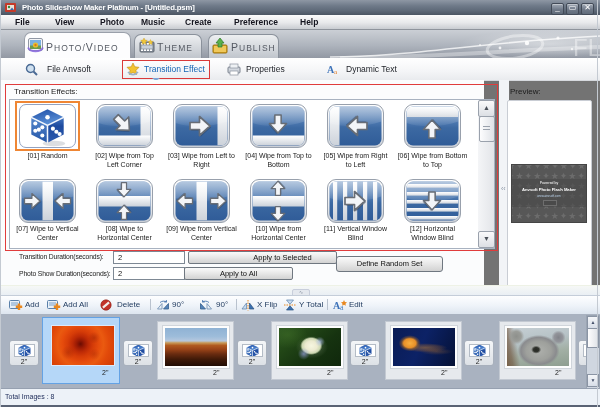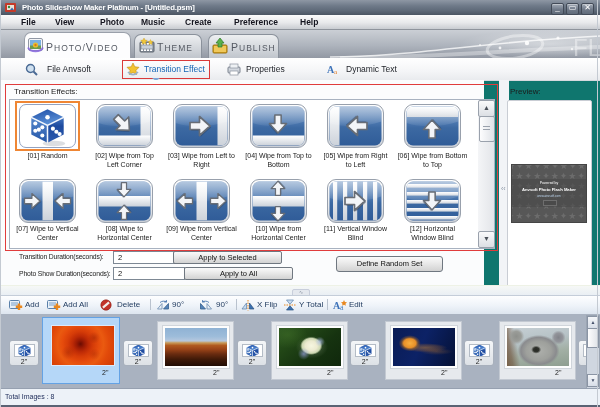--- a/index.html
+++ b/index.html
@@ -1,16 +1,16 @@
 <!DOCTYPE html>
 <html><head><meta charset="utf-8">
 <style>
 html,body{margin:0;padding:0;}
 body{font-family:"Liberation Sans",sans-serif;}
-#win{position:relative;width:600px;height:407px;overflow:hidden;background:#0f766e;}
+#win{position:relative;width:600px;height:407px;overflow:hidden;background:#737373;}
 #winl{left:0;top:0;width:1px;height:407px;background:#c4cad2;z-index:50;}
 #winr{left:597px;top:0;width:1px;height:407px;background:#c4cad2;z-index:50;}
 .abs{position:absolute;}
 
 #title{left:0;top:0;width:600px;height:15px;background:linear-gradient(#8e97a4,#6e7988 40%,#5f6a79 70%,#4b5563);border-bottom:1px solid #3c4450;}
 #title .txt{left:22px;top:2.5px;font-size:7.8px;font-weight:bold;color:#fff;letter-spacing:-0.2px;}
 .wbtn{top:3px;width:11px;height:10px;background:linear-gradient(#a3abb7,#707a89 55%,#5f6a79);border:1px solid #424a57;border-radius:2px;color:#fff;font-size:8px;line-height:8px;text-align:center;box-shadow:inset 0 1px 0 rgba(255,255,255,.35);}
 
 #menu{left:0;top:15px;width:600px;height:14px;background:linear-gradient(#fbfbfc,#e8e9eb 55%,#c9ccd1);border-bottom:1px solid #8f949c;}
 .mi{top:2px;font-size:8.5px;font-weight:bold;color:#14141e;}
@@ -126,21 +126,21 @@
         <circle cx="4" cy="5" r="1.2" fill="#3a8a3a"></circle>
         <path d="M5,8 L7,5.5 L9,8 Z" fill="#3a6ab0"></path>
       </svg>
   <div class="abs txt">Photo Slideshow Maker Platinum - [Untitled.psm]</div>
   <div class="abs wbtn" style="left:551px;">_</div>
   <div class="abs wbtn" style="left:566px;">▭</div>
   <div class="abs wbtn" style="left:581px;">✕</div>
 </div>
 
 <div id="menu" class="abs">
-  <div class="abs mi" style="left:21px">File</div>
+  <div class="abs mi" style="left:15px">File</div>
   <div class="abs mi" style="left:55px">View</div>
   <div class="abs mi" style="left:100px">Photo</div>
   <div class="abs mi" style="left:141px">Music</div>
   <div class="abs mi" style="left:185px">Create</div>
   <div class="abs mi" style="left:234px">Preference</div>
   <div class="abs mi" style="left:300px">Help</div>
 </div>
 
 <div id="tabband" class="abs">
   <svg class="abs" style="left:330px;top:0" width="270" height="28">
@@ -353,21 +353,21 @@
     <div class="abs" style="left:0;top:14px;width:74px;height:28px;background:rgba(72,72,72,0.6);"></div>
     <div class="abs" style="left:0;top:16px;width:74px;text-align:center;color:#fff;font-size:3.5px;">Powered by</div>
     <div class="abs" style="left:0;top:22px;width:74px;text-align:center;color:#fff;font-size:4.2px;font-weight:bold;">Anvsoft Photo Flash Maker</div>
     <div class="abs" style="left:0;top:29px;width:74px;text-align:center;color:#b8d0e8;font-size:3px;">www.anvsoft.com</div>
     <div class="abs" style="left:31px;top:35px;width:12px;height:3.5px;background:#4a4a4a;border:0.5px solid #6e6e6e;"></div>
   </div>
 </div>
 
 <div class="abs clab" style="left:19px;top:253px;">Transition Duration(seconds):</div>
 <div class="abs cinput" style="left:113px;top:251px;">2</div>
-<div class="abs cbtn" style="left:173px;top:251px;width:107px;height:11px;line-height:11px;">Apply to Selected</div>
+<div class="abs cbtn" style="left:188px;top:251px;width:107px;height:11px;line-height:11px;padding-left:40px;">Apply to Selected</div>
 <div class="abs clab" style="left:19px;top:270px;">Photo Show Duration(seconds):</div>
 <div class="abs cinput" style="left:113px;top:267px;">2</div>
 <div class="abs cbtn" style="left:184px;top:267px;width:107px;height:11px;line-height:11px;">Apply to All</div>
 <div class="abs cbtn" style="left:336px;top:256px;width:105px;height:14px;line-height:14px;border-radius:3px;">Define Random Set</div>
 
 <div id="split2" class="abs">
       <div class="abs" style="left:292px;top:3px;width:16px;height:6px;background:#e4e8ee;border:1px solid #c8cedb;border-radius:2px;color:#848e9e;font-size:5px;line-height:5px;text-align:center;">∿</div>
     </div>
 
 <div id="tbar2" class="abs">

